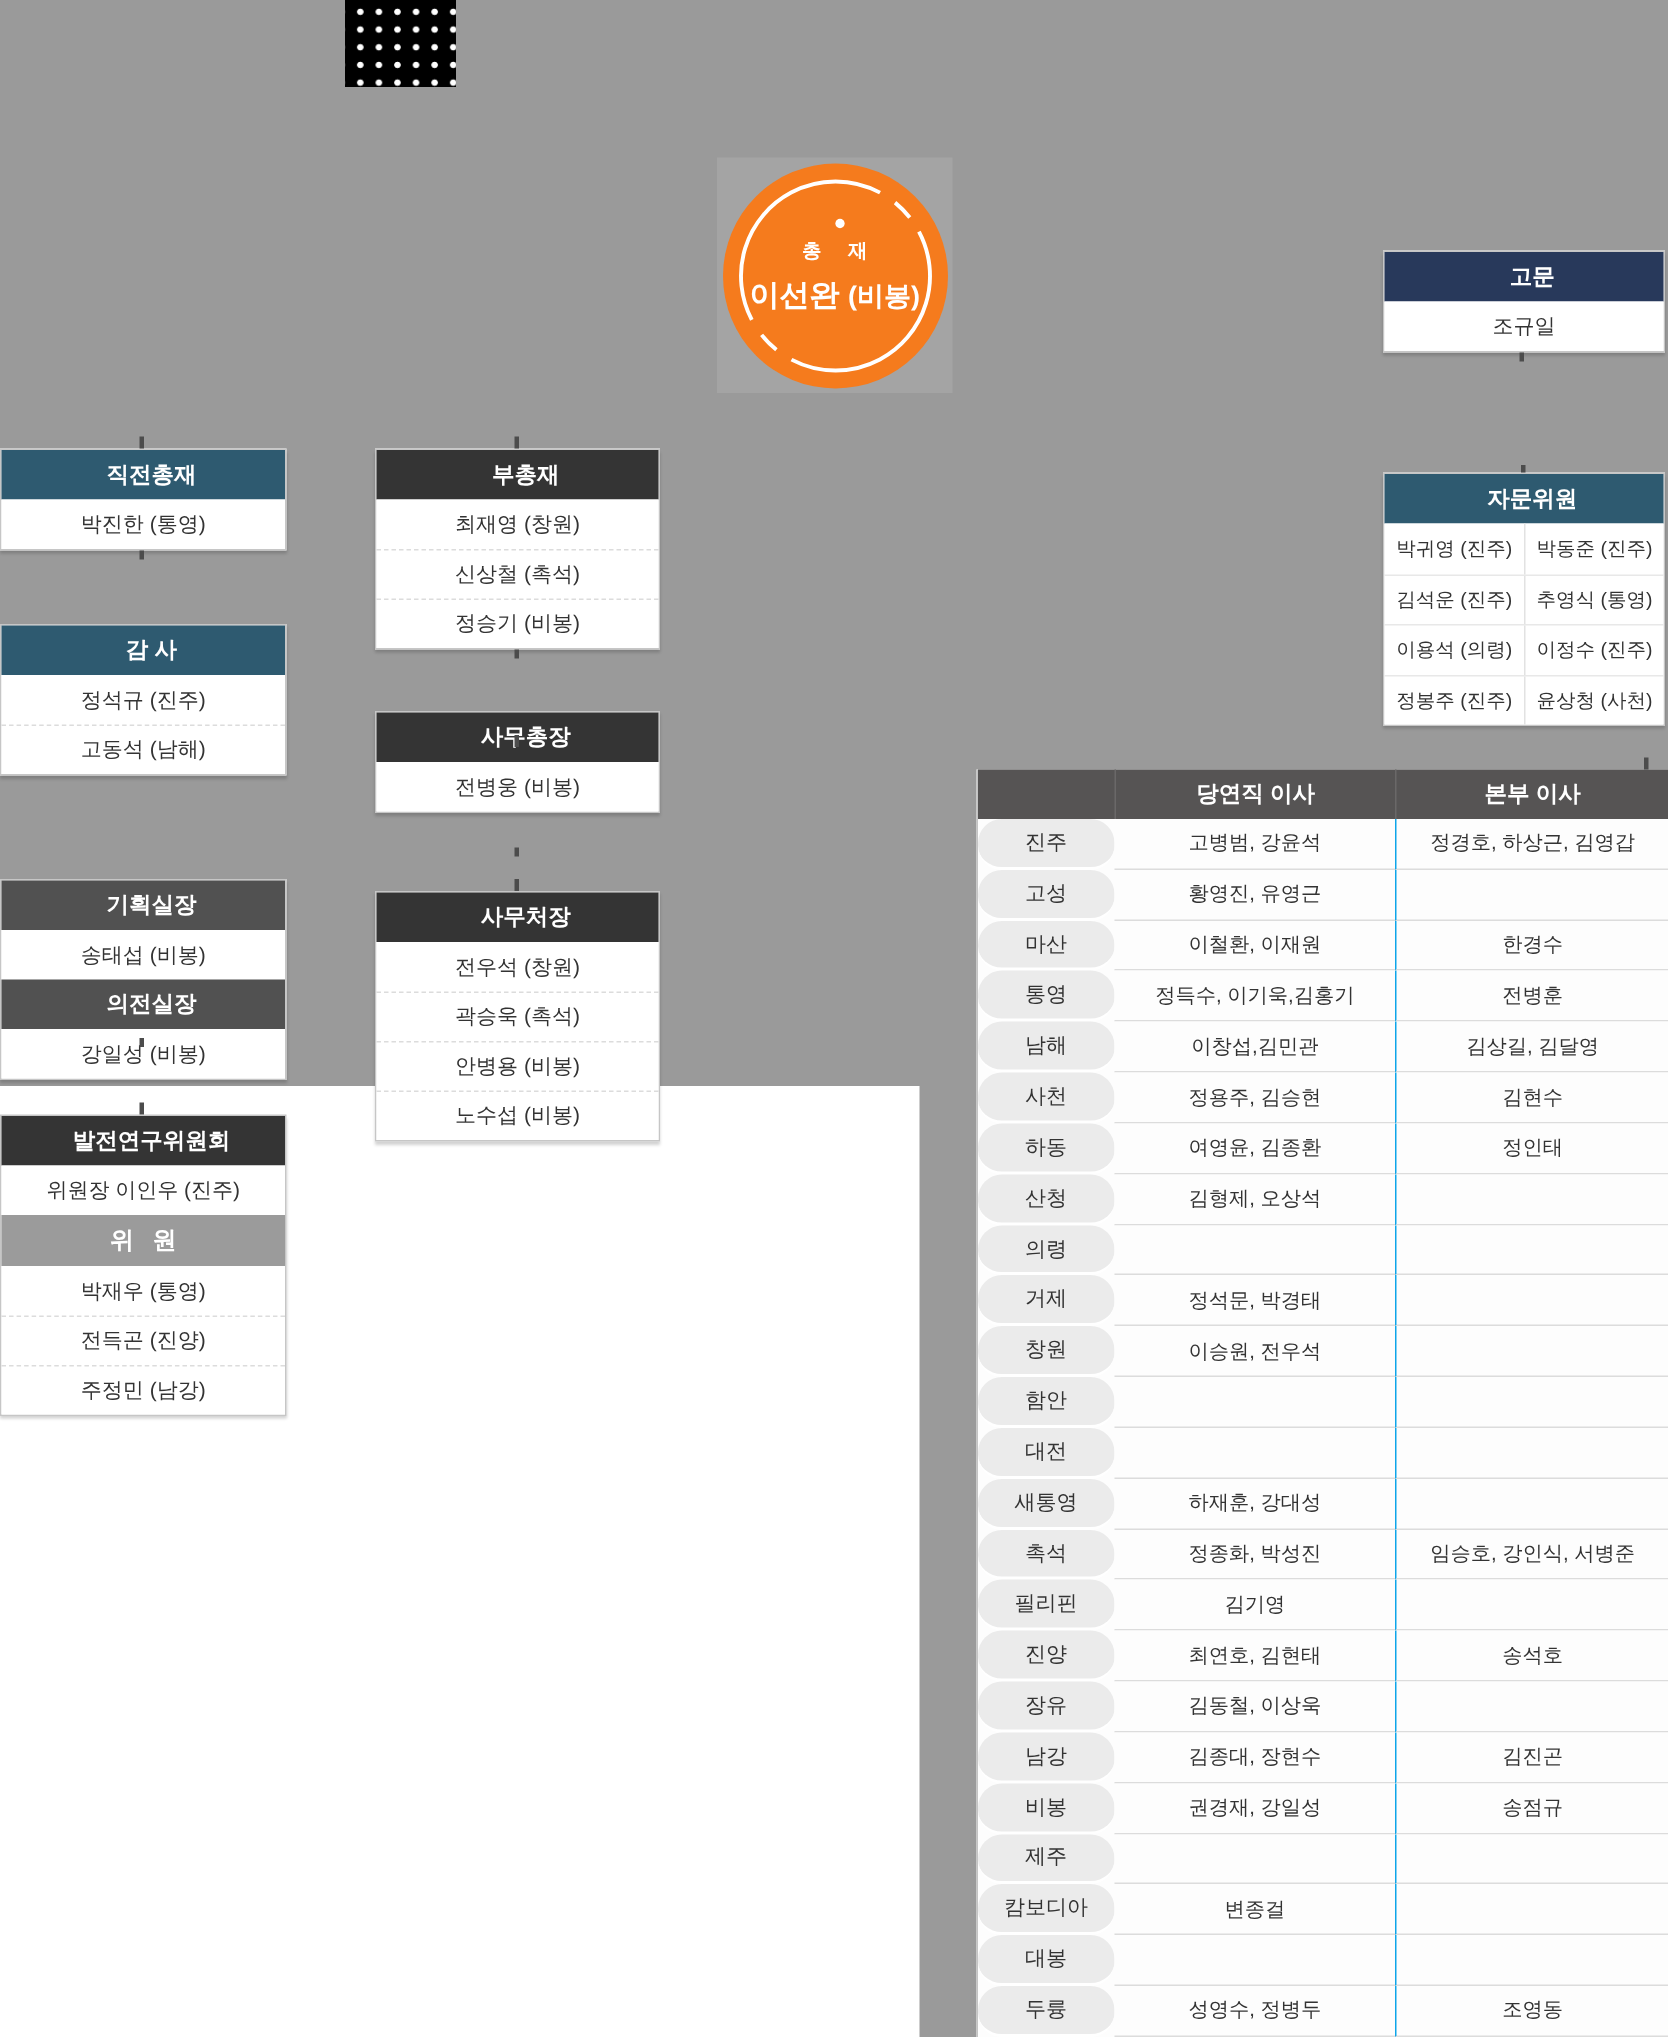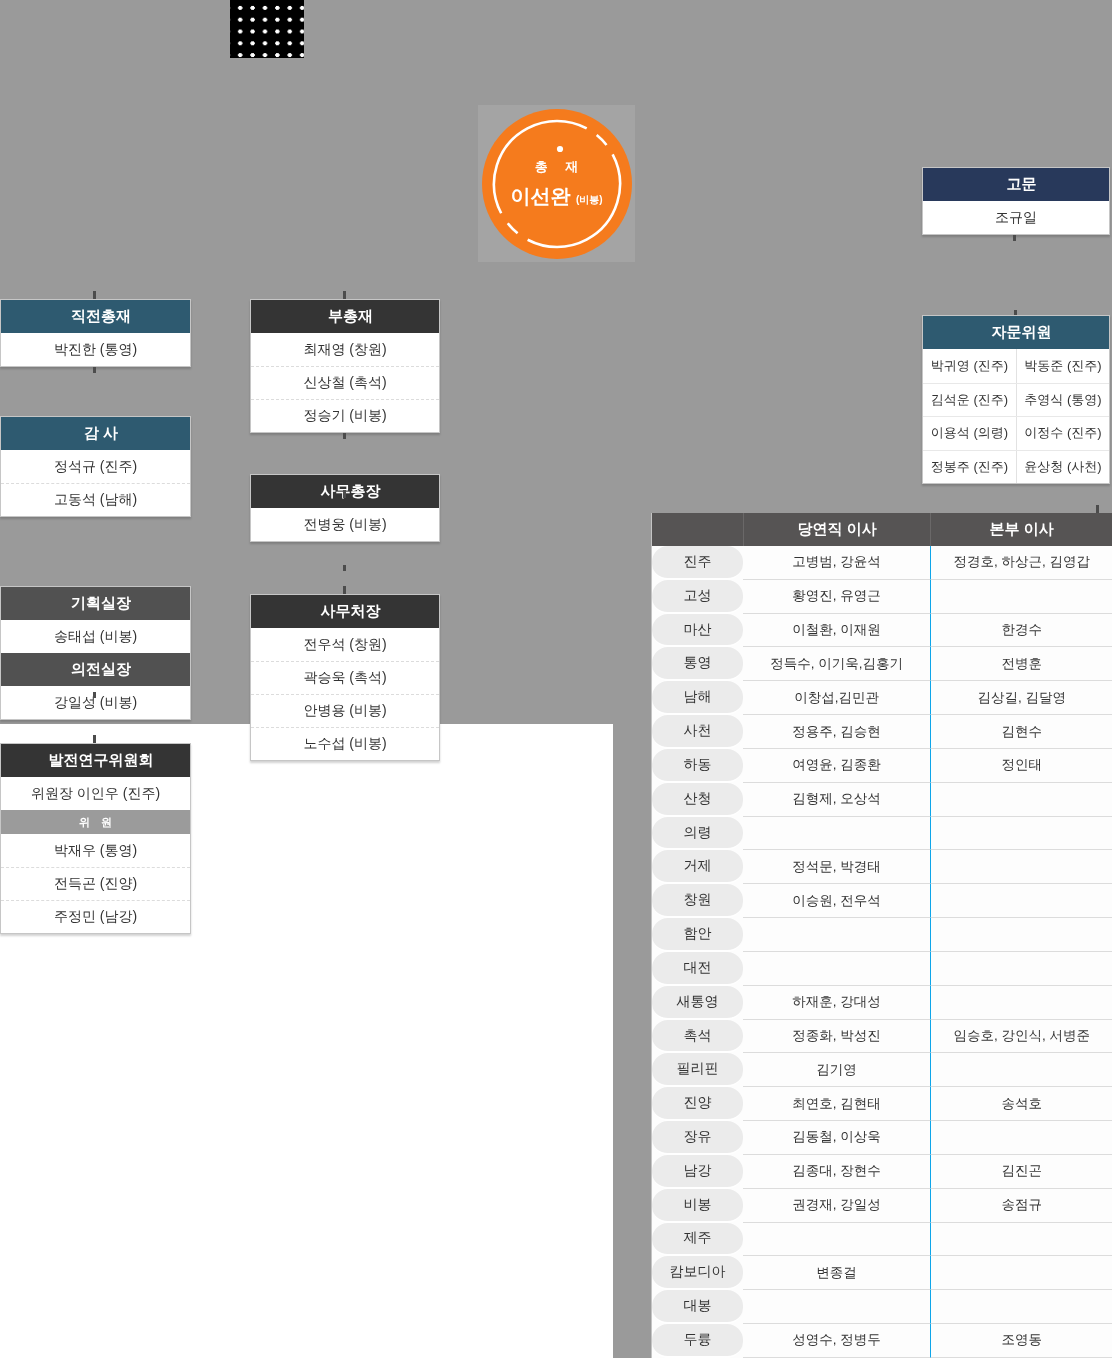--- a/index.html
+++ b/index.html
@@ -18,36 +18,36 @@
   }
 
   
   .chief{position:absolute;left:478px;top:105px;width:157px;height:157px;background:#a4a4a4;
     display:flex;align-items:center;justify-content:center;}
   .circle{position:relative;width:150px;height:150px;border-radius:50%;background:#f57b1d;
     display:flex;flex-direction:column;align-items:center;color:#fff;}
   .circle svg{position:absolute;left:0;top:0;}
   .ctitle{margin-top:49px;font-size:13px;font-weight:bold;letter-spacing:7px;text-indent:7px;}
   .cname{margin-top:7px;font-size:20px;font-weight:bold;white-space:nowrap;}
-  .cbranch{font-size:10px;font-weight:600;}
+  .cbranch{font-size:18px;font-weight:600;}
 
   
   .box{position:absolute;background:#fff;border:1px solid #c6c6c6;
     box-shadow:0 2px 2px rgba(0,0,0,.18);}
   .bhdr{height:33px;display:flex;align-items:center;justify-content:center;
     color:#fff;font-size:15px;font-weight:bold;padding-left:11px;}
   .h-teal{background:#2e5a70;}
   .h-navy{background:#28395b;}
   .h-dark{background:#343434;}
   .h-gray{background:#515151;}
   .brow{height:33px;display:flex;align-items:center;justify-content:center;
     font-size:14px;color:#333;background:#fff;}
   .brow.dash{border-top:1px dashed #dcdcdc;}
-  .sub{height:24px;display:flex;align-items:center;justify-content:center;
-    background:#9b9b9b;color:#fff;font-size:11px;font-weight:bold;letter-spacing:4px;text-indent:4px;}
+  .sub{height:34px;display:flex;align-items:center;justify-content:center;
+    background:#9b9b9b;color:#fff;font-size:16px;font-weight:bold;letter-spacing:4px;text-indent:4px;}
 
   
   .prow{display:grid;grid-template-columns:1fr 1fr;height:33.6px;font-size:13px;color:#333;background:#fff;}
   .prow>span{display:flex;align-items:center;justify-content:center;white-space:nowrap;}
   .prow>span+span{border-left:1px solid #e2e2e2;}
   .prow+.prow{border-top:1px solid #e8e8e8;}
 
   
   .dtable{position:absolute;left:651px;top:513px;width:461px;background:#fdfdfd;
     border-left:1px solid #c4c4c4;}

